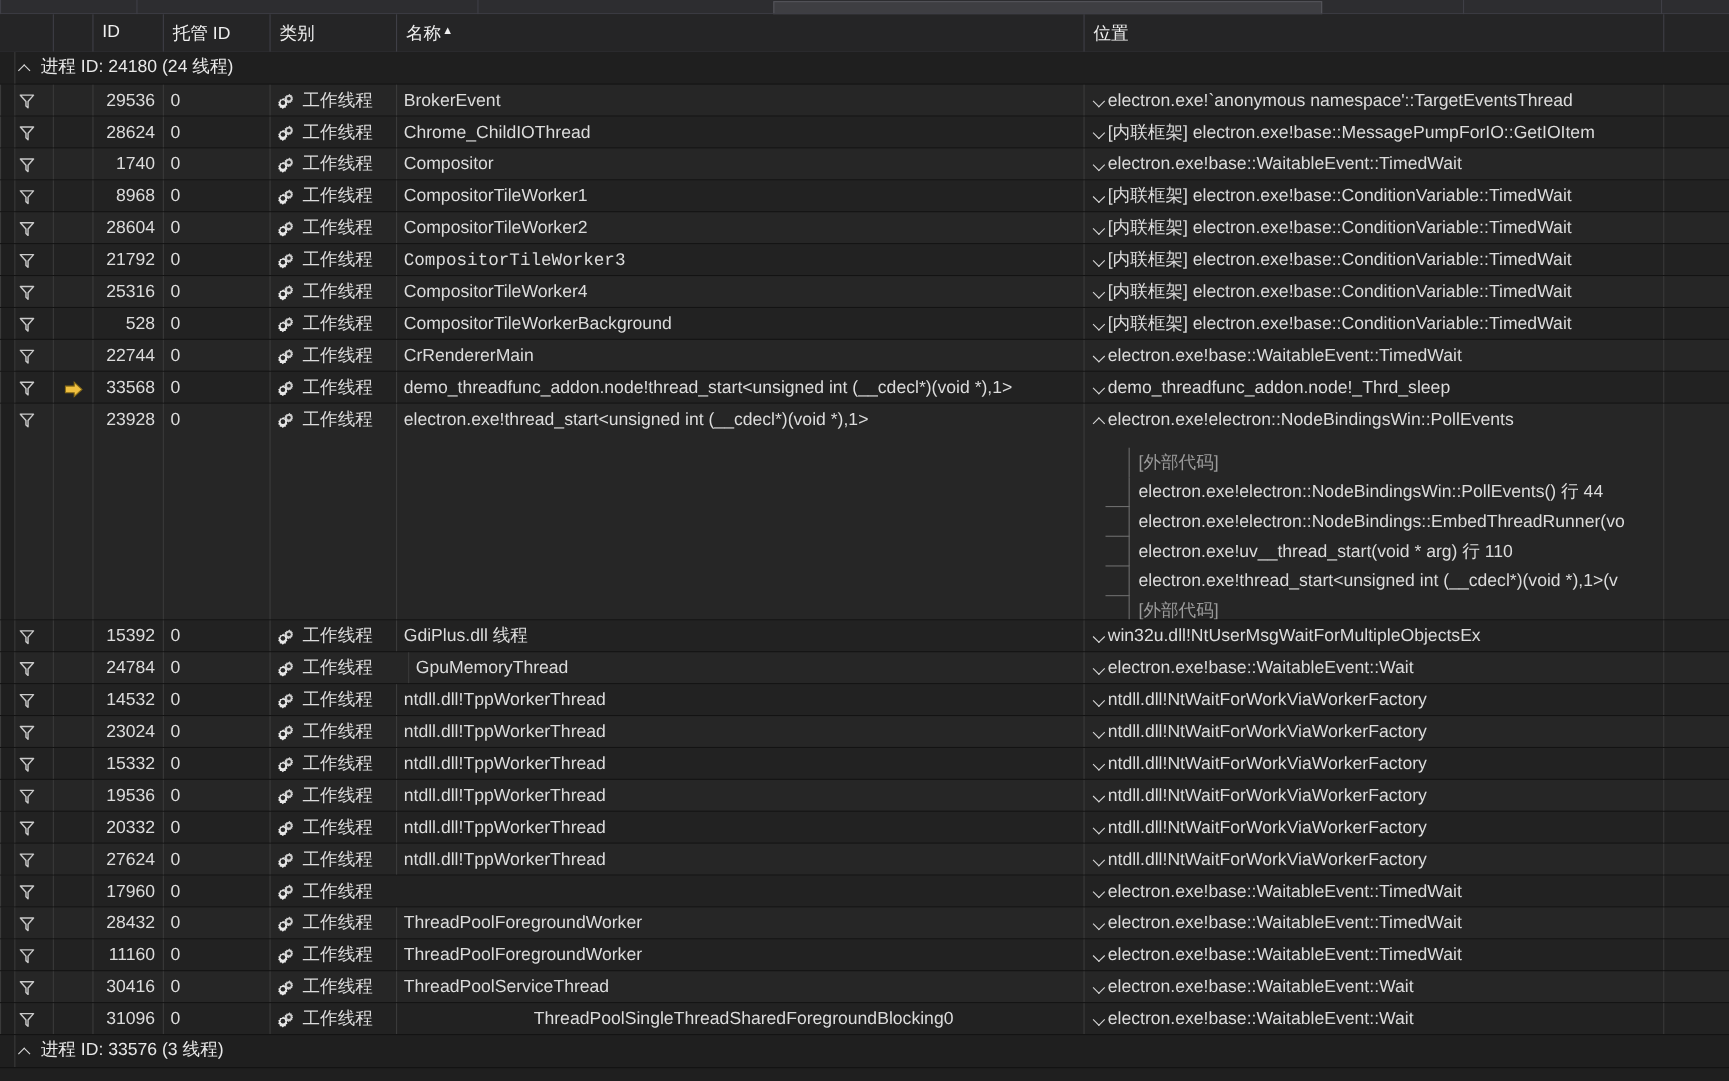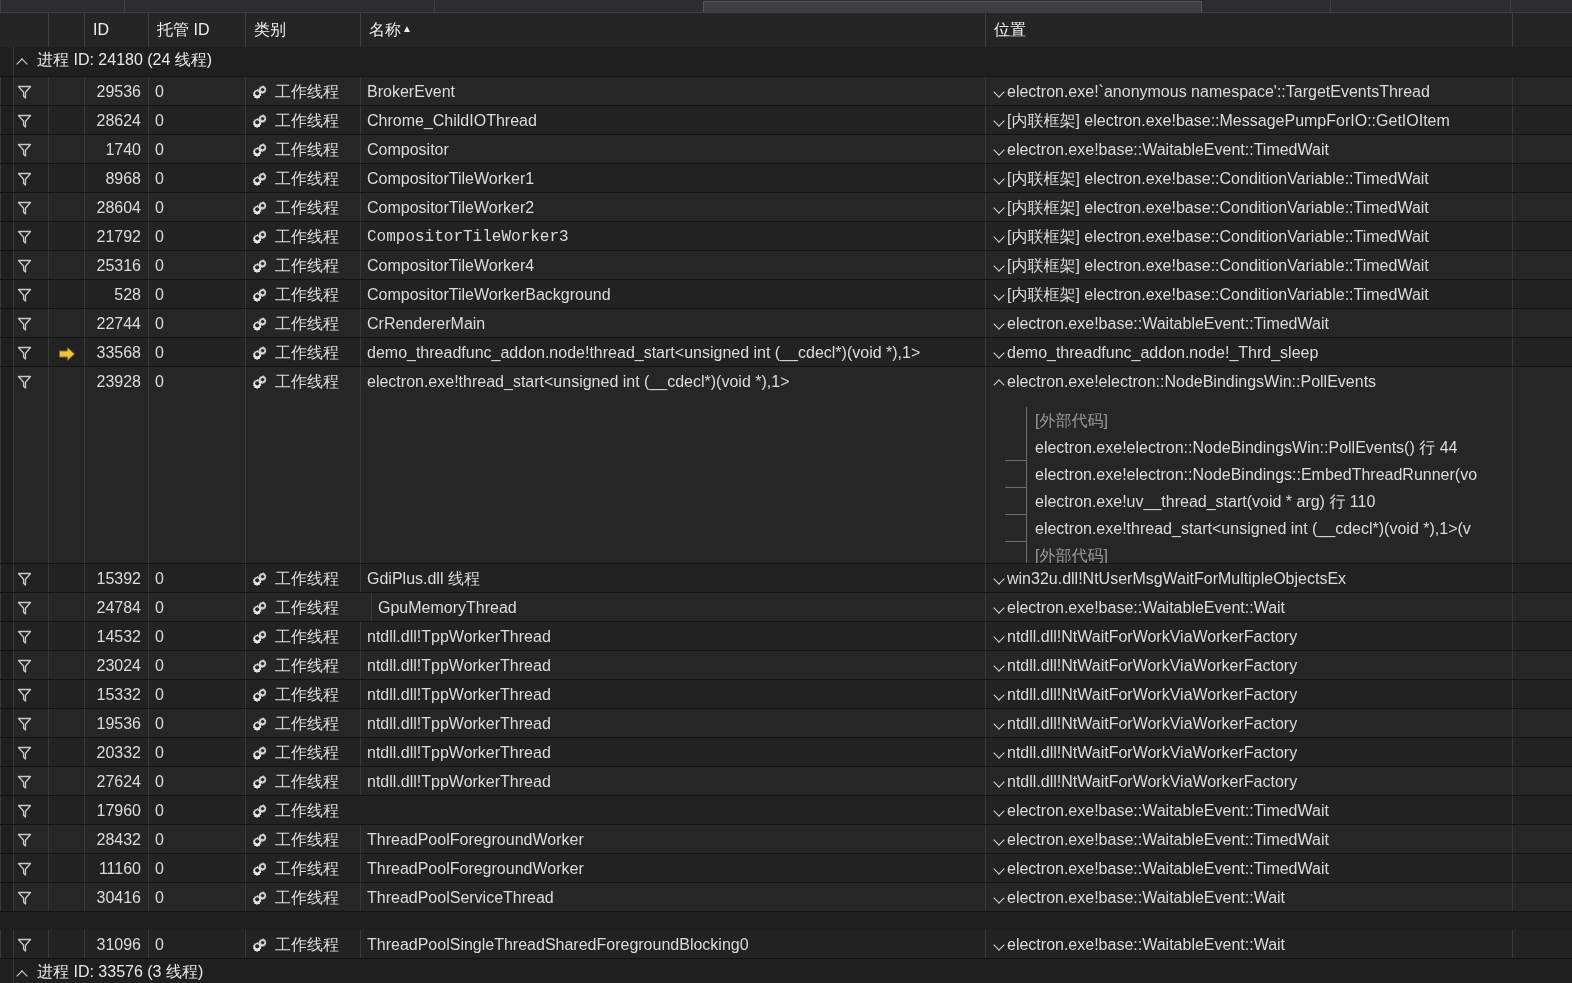--- a/index.html
+++ b/index.html
@@ -1112,21 +1112,21 @@
         <div class="c " style="left:985px;width:527px;">
           <div style="width:100%;">
             <div class="locwrap">
               <span class="chev down"></span>
               <span class="loctext">electron.exe!base::WaitableEvent::Wait</span>
             </div>
           </div>
         </div>
         <div class="c " style="left:1512px;width:60px;"></div>
       </div>
-      <div class="row alt" style="height:29px;margin-top:18px;">
+      <div class="row alt" style="height:29px;">
         <div class="gutter"></div>
         <div class="c " style="left:0px;width:48px;">
           <span class="flag">
             <svg width="19" height="19" viewBox="0 0 19 19">
               <path d="M3.5 4.5 H15.5 L10.5 10.2 V16 L8.6 14.3 V10.2 Z" fill="none" stroke="#c9c9c9" stroke-width="1.3" stroke-linejoin="round"></path>
             </svg>
           </span>
         </div>
         <div class="c " style="left:48px;width:36px;"></div>
         <div class="c idc" style="left:84px;width:64px;">
@@ -1141,21 +1141,21 @@
                 <path d="M12.4 2.2l.5 1.1 1.2.1.1 1.2 1.1.5-.5 1.1.7 1-.9.8.2 1.2-1.2.3-.4 1.1-1.2-.3-.9.8-.8-.9-1.2.2-.3-1.2-1.1-.4.3-1.2-.8-.9.9-.8-.2-1.2 1.2-.3.4-1.1 1.2.3.9-.8z"></path>
                 <circle cx="11.6" cy="6.6" r="1.7" fill="#2a2a2a"></circle>
               </g>
               <g fill="#e8e8e8">
                 <path d="M6.6 6.0l.7 1.4 1.6.1.1 1.6 1.4.7-.7 1.4.6 1.4-1.4.7-.1 1.6-1.6.1-1.1 1.1-1.1-1.1-1.6-.1-.1-1.6-1.4-.7.7-1.4-.7-1.4 1.4-.7.1-1.6 1.6-.1z"></path>
                 <circle cx="6.2" cy="10.3" r="2.1" fill="#262626"></circle>
               </g>
             </svg></span>
           <span class="txt">工作线程</span>
         </div>
-        <div class="c " style="left:360px;width:625px;">
+        <div class="c " style="left:360px;width:625px;justify-content:center;">
           <span class="txt">ThreadPoolSingleThreadSharedForegroundBlocking0</span>
         </div>
         <div class="c " style="left:985px;width:527px;">
           <div style="width:100%;">
             <div class="locwrap">
               <span class="chev down"></span>
               <span class="loctext">electron.exe!base::WaitableEvent::Wait</span>
             </div>
           </div>
         </div>

